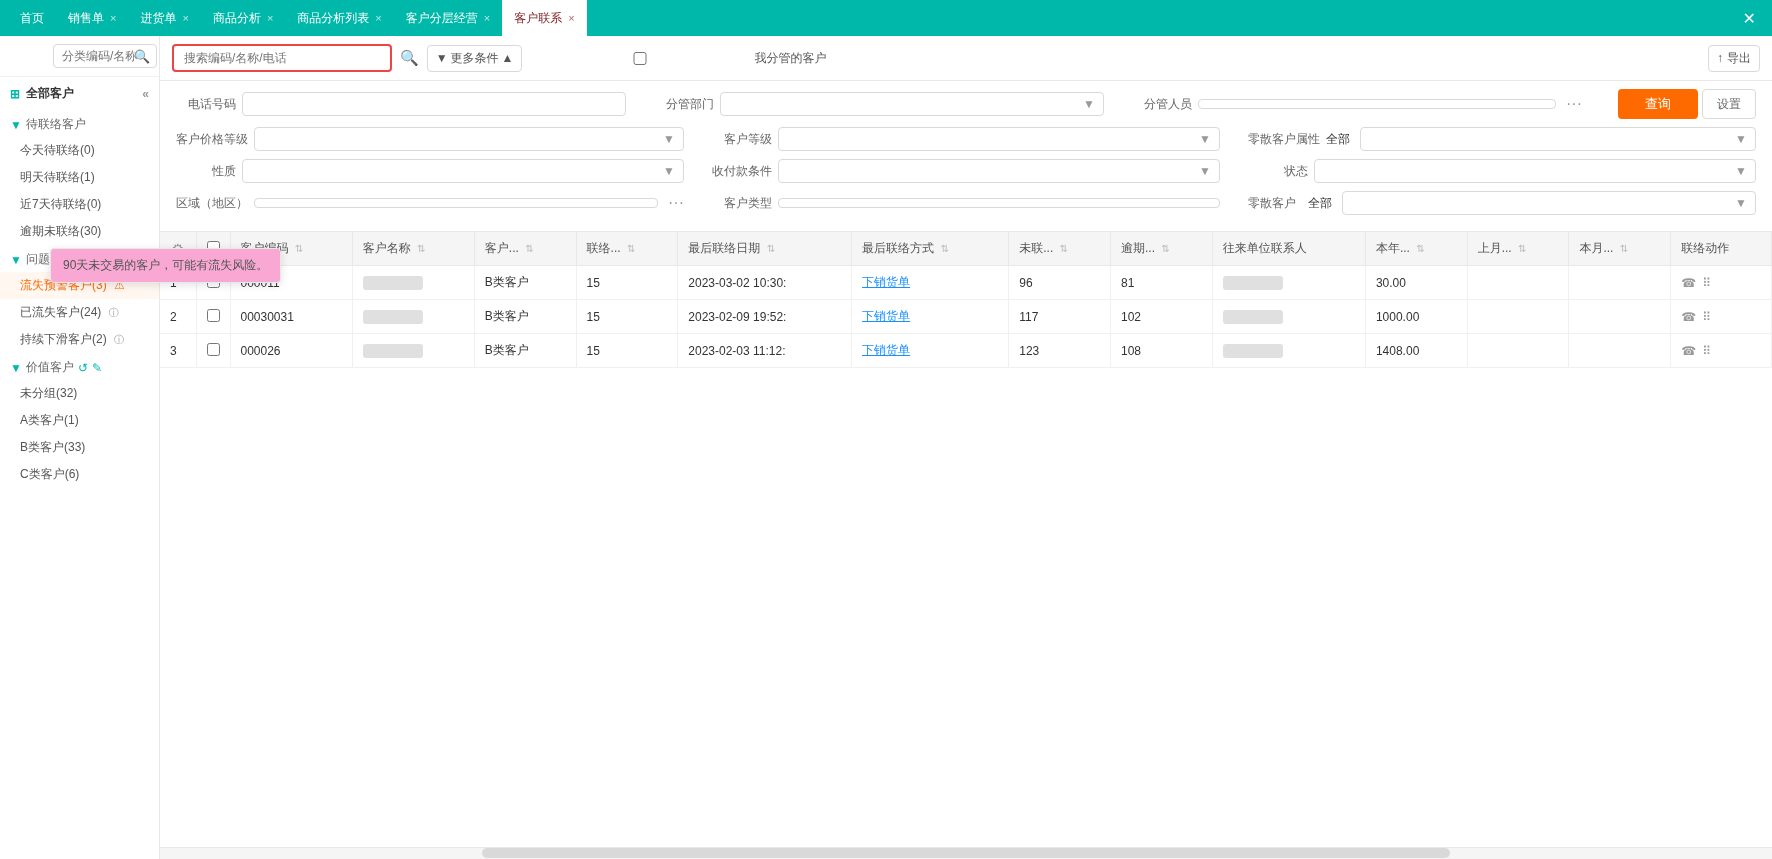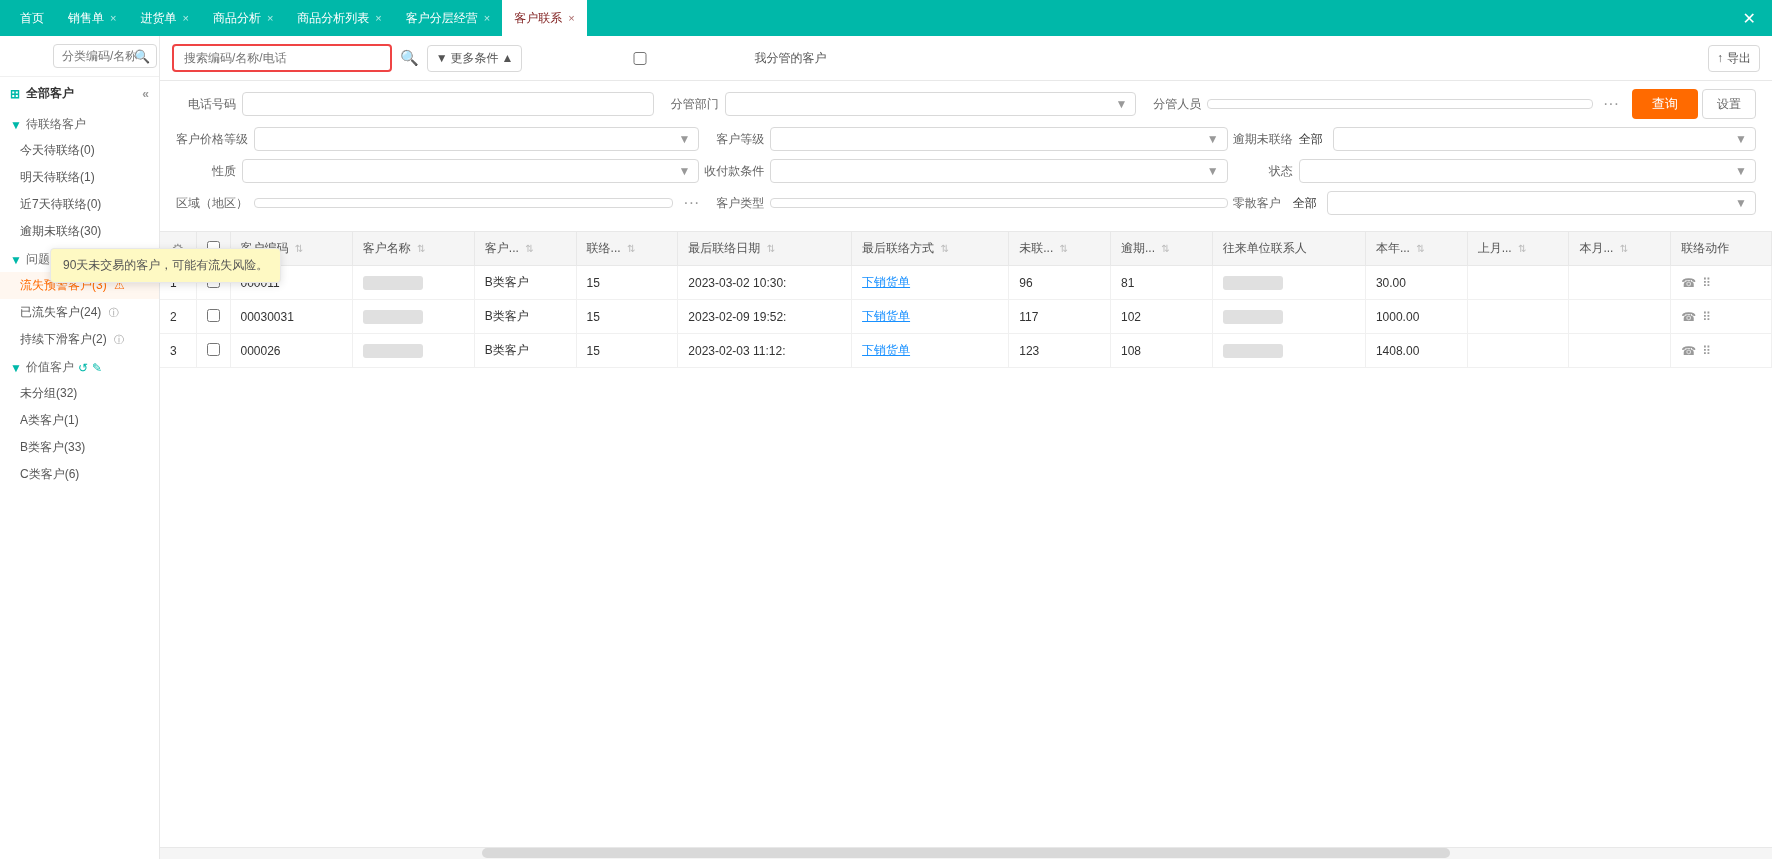--- a/index.html
+++ b/index.html
@@ -113,21 +113,21 @@
     .sidebar-item.active-warning {
       color: #ff6a00;
       background: #fff7f0;
     }
 
     
     .tooltip-box {
       position: absolute;
       left: 50px;
       top: 248px;
-      background: #fef9c3;
+      background: #f9a8d4;
       border: 1px solid #e8e8e8;
       border-radius: 4px;
       padding: 8px 12px;
       color: #555;
       font-size: 12px;
       box-shadow: 0 2px 8px rgba(0,0,0,0.12);
       z-index: 100;
       white-space: nowrap;
     }
 
@@ -198,21 +198,21 @@
     
     .filter-panel {
       background: #fff;
       border-bottom: 1px solid #e8e8e8;
       padding: 8px 16px;
     }
     .filter-row {
       display: flex;
       align-items: center;
       margin-bottom: 8px;
-      gap: 5px;
+      gap: 28px;
     }
     .filter-field {
       display: flex;
       align-items: center;
       gap: 6px;
       flex: 1;
     }
     .filter-field label {
       color: #666;
       white-space: nowrap;
@@ -246,21 +246,21 @@
       font-size: 12px;
       white-space: nowrap;
     }
 
     
     .query-btn {
       background: #ff6a00;
       color: #fff;
       border: none;
       border-radius: 4px;
-      padding: 6px 20px;
+      padding: 6px 27px;
       cursor: pointer;
       font-size: 13px;
     }
     .settings-btn {
       background: #fff;
       color: #666;
       border: 1px solid #d9d9d9;
       border-radius: 4px;
       padding: 5px 14px;
       cursor: pointer;
@@ -520,21 +520,21 @@
           </div>
         </div>
         <div class="filter-field">
           <label>客户等级</label>
           <div class="filter-select-wrap" style="width:200px;">
             <span></span>
             <span class="down-arrow">▼</span>
           </div>
         </div>
         <div class="filter-field">
-          <label>逾期未联络</label>
+          <label>零散客户属性</label>
           <span style="color:#333;margin-right:4px;">全部</span>
           <div class="filter-select-wrap" style="flex:1;">
             <span></span>
             <span class="down-arrow">▼</span>
           </div>
         </div>
       </div>
 
       <div class="filter-row">
         <div class="filter-field">

